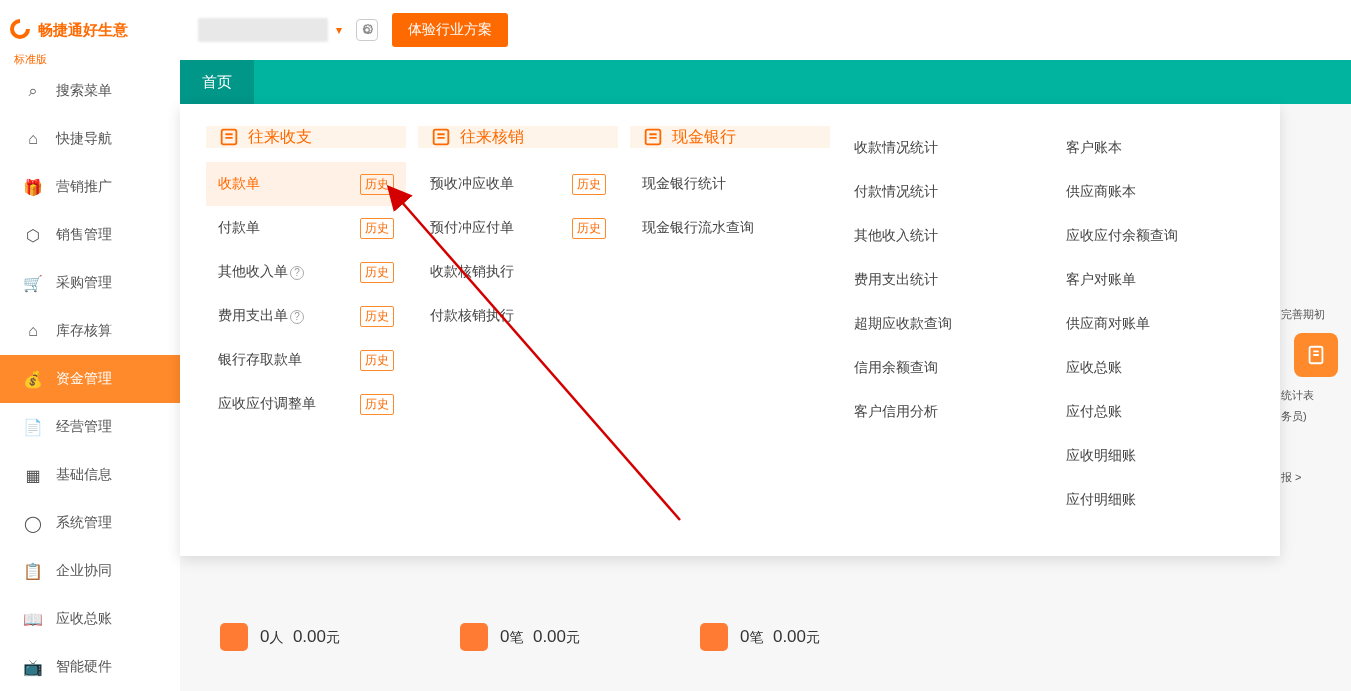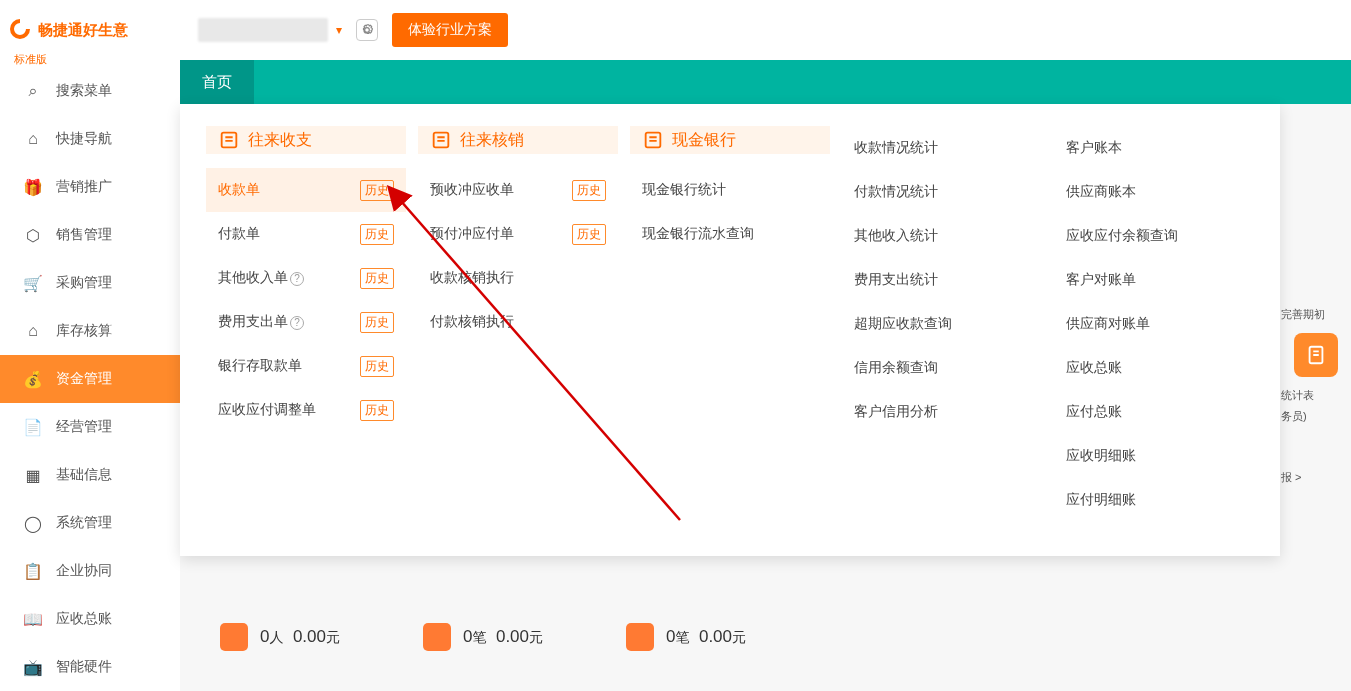--- a/index.html
+++ b/index.html
@@ -18,27 +18,27 @@
 .selector{display:flex;align-items:center;gap:8px}
 .sel-blur{width:130px;height:24px;background:#e8e8e8;border-radius:2px;filter:blur(1px)}
 .chev{color:#ff6a00;font-size:12px}
 .gear{width:22px;height:22px;border:1px solid #ccc;border-radius:4px;display:flex;align-items:center;justify-content:center;color:#888;font-size:13px}
 .try-btn{background:#ff6a00;color:#fff;border:none;height:34px;padding:0 16px;border-radius:3px;font-size:14px;cursor:pointer}
 .tabbar{height:44px;background:#00b4a0;display:flex;align-items:stretch}
 .tab{padding:0 22px;display:flex;align-items:center;color:#fff;font-size:15px;background:#009688}
 .content-under{position:absolute;top:104px;left:0;right:0;bottom:0;background:#f7f7f7;padding:18px 24px}
 .right-strip{position:absolute;right:0;top:130px;width:70px;color:#555;font-size:11px;line-height:1.9}
 .right-strip .orange-box{width:44px;height:44px;background:#ff8a2b;border-radius:8px;display:flex;align-items:center;justify-content:center;color:#fff;font-size:22px;margin:8px auto}
-.stat-row{position:absolute;bottom:40px;left:40px;right:40px;display:flex;gap:83px}
+.stat-row{position:absolute;bottom:40px;left:40px;right:40px;display:flex;gap:120px}
 .stat{display:flex;align-items:center;gap:12px}
 .stat-ic{width:28px;height:28px;background:#ff7a33;border-radius:5px}
 .stat-txt{font-size:17px;color:#333}
 .megamenu{position:absolute;top:104px;left:180px;width:1100px;background:#fff;box-shadow:0 4px 14px rgba(0,0,0,.12);padding:22px 26px 34px;display:flex;gap:12px}
 .mcol{flex:1}
-.mcol-head{height:28px;background:#fff4ea;color:#ff6a00;display:flex;align-items:center;gap:8px;padding:0 12px;font-size:16px;margin-bottom:14px}
+.mcol-head{height:22px;background:#fff4ea;color:#ff6a00;display:flex;align-items:center;gap:8px;padding:0 12px;font-size:16px;margin-bottom:14px}
 .mcol-head .hic{width:22px;height:22px}
 .mitem{height:44px;display:flex;align-items:center;justify-content:space-between;padding:0 12px;font-size:14px;color:#444;cursor:pointer}
 .mitem.sel{background:#fff1e5;color:#ff6a00}
 .hist{border:1px solid #ff8a2b;color:#ff6a00;font-size:12px;padding:1px 4px;border-radius:2px}
 .qmark{border:1px solid #aaa;color:#999;width:14px;height:14px;font-size:10px;border-radius:50%;display:inline-flex;align-items:center;justify-content:center;margin-left:2px}
 .arrow-svg{position:absolute;top:160px;left:380px;pointer-events:none}
 </style>
 </head>
 <body>
 

